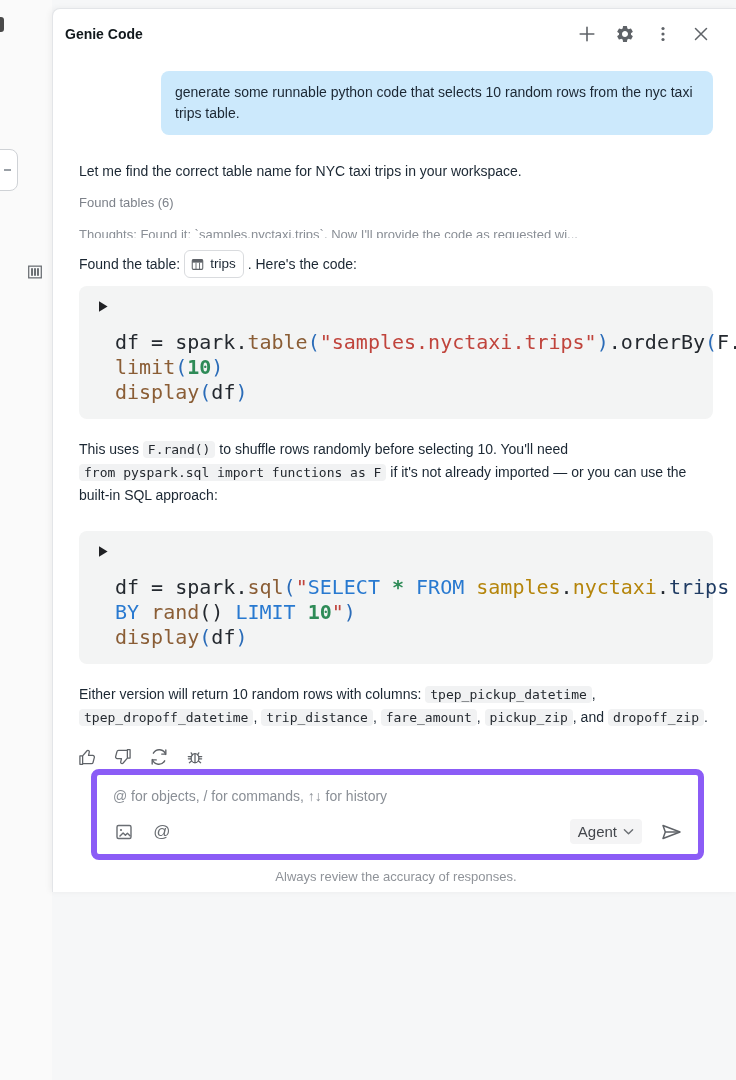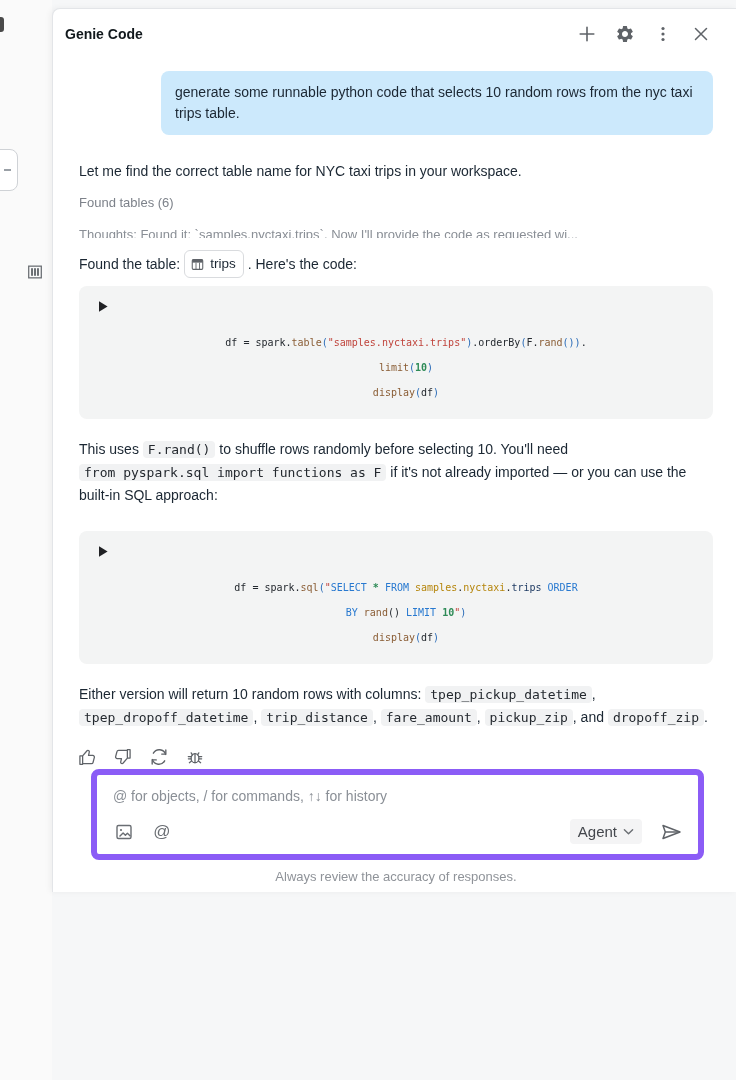--- a/index.html
+++ b/index.html
@@ -37,21 +37,21 @@
   .thought2 { margin-bottom:12px; }
 
   .found-table-line { font-size:14px; color:#1b2733; line-height:24px; margin-bottom:8px;
                       display:flex; align-items:center; flex-wrap:wrap; }
   .table-chip { display:inline-flex; align-items:center; gap:5px; border:1px solid #d9dbde;
                 border-radius:6px; padding:1px 7px 1px 5px; margin:0 4px; background:#fff; cursor:pointer;
                 font-size:13.5px; color:#1b2733; }
 
   .code-block { background:#f3f4f4; border-radius:8px; padding:13px 16px 14px 18px; margin-bottom:19px; }
   .run-btn { background:none; border:none; padding:0; width:14px; height:14px; display:block; cursor:pointer; }
-  .code-body { margin:17px 0 0 18px; font-family:"DejaVu Sans Mono", monospace; font-size:10px; line-height:25px;text-align:center; }
+  .code-body { margin:17px 0 0 18px; font-family:"DejaVu Sans Mono", monospace; font-size:20px; line-height:25px; }
   .code-line { white-space:pre; }
   .tk-pl { color:#24292f; }
   .tk-fn { color:#8a5d35; }
   .tk-pr { color:#2b6cb8; }
   .tk-st { color:#c0443c; }
   .tk-nm { color:#2e8b57;font-weight:bold; }
   .tk-kw { color:#2879d0; }
   .tk-gd { color:#b5850b; }
   .tk-nv { color:#1f3b63; }
 

